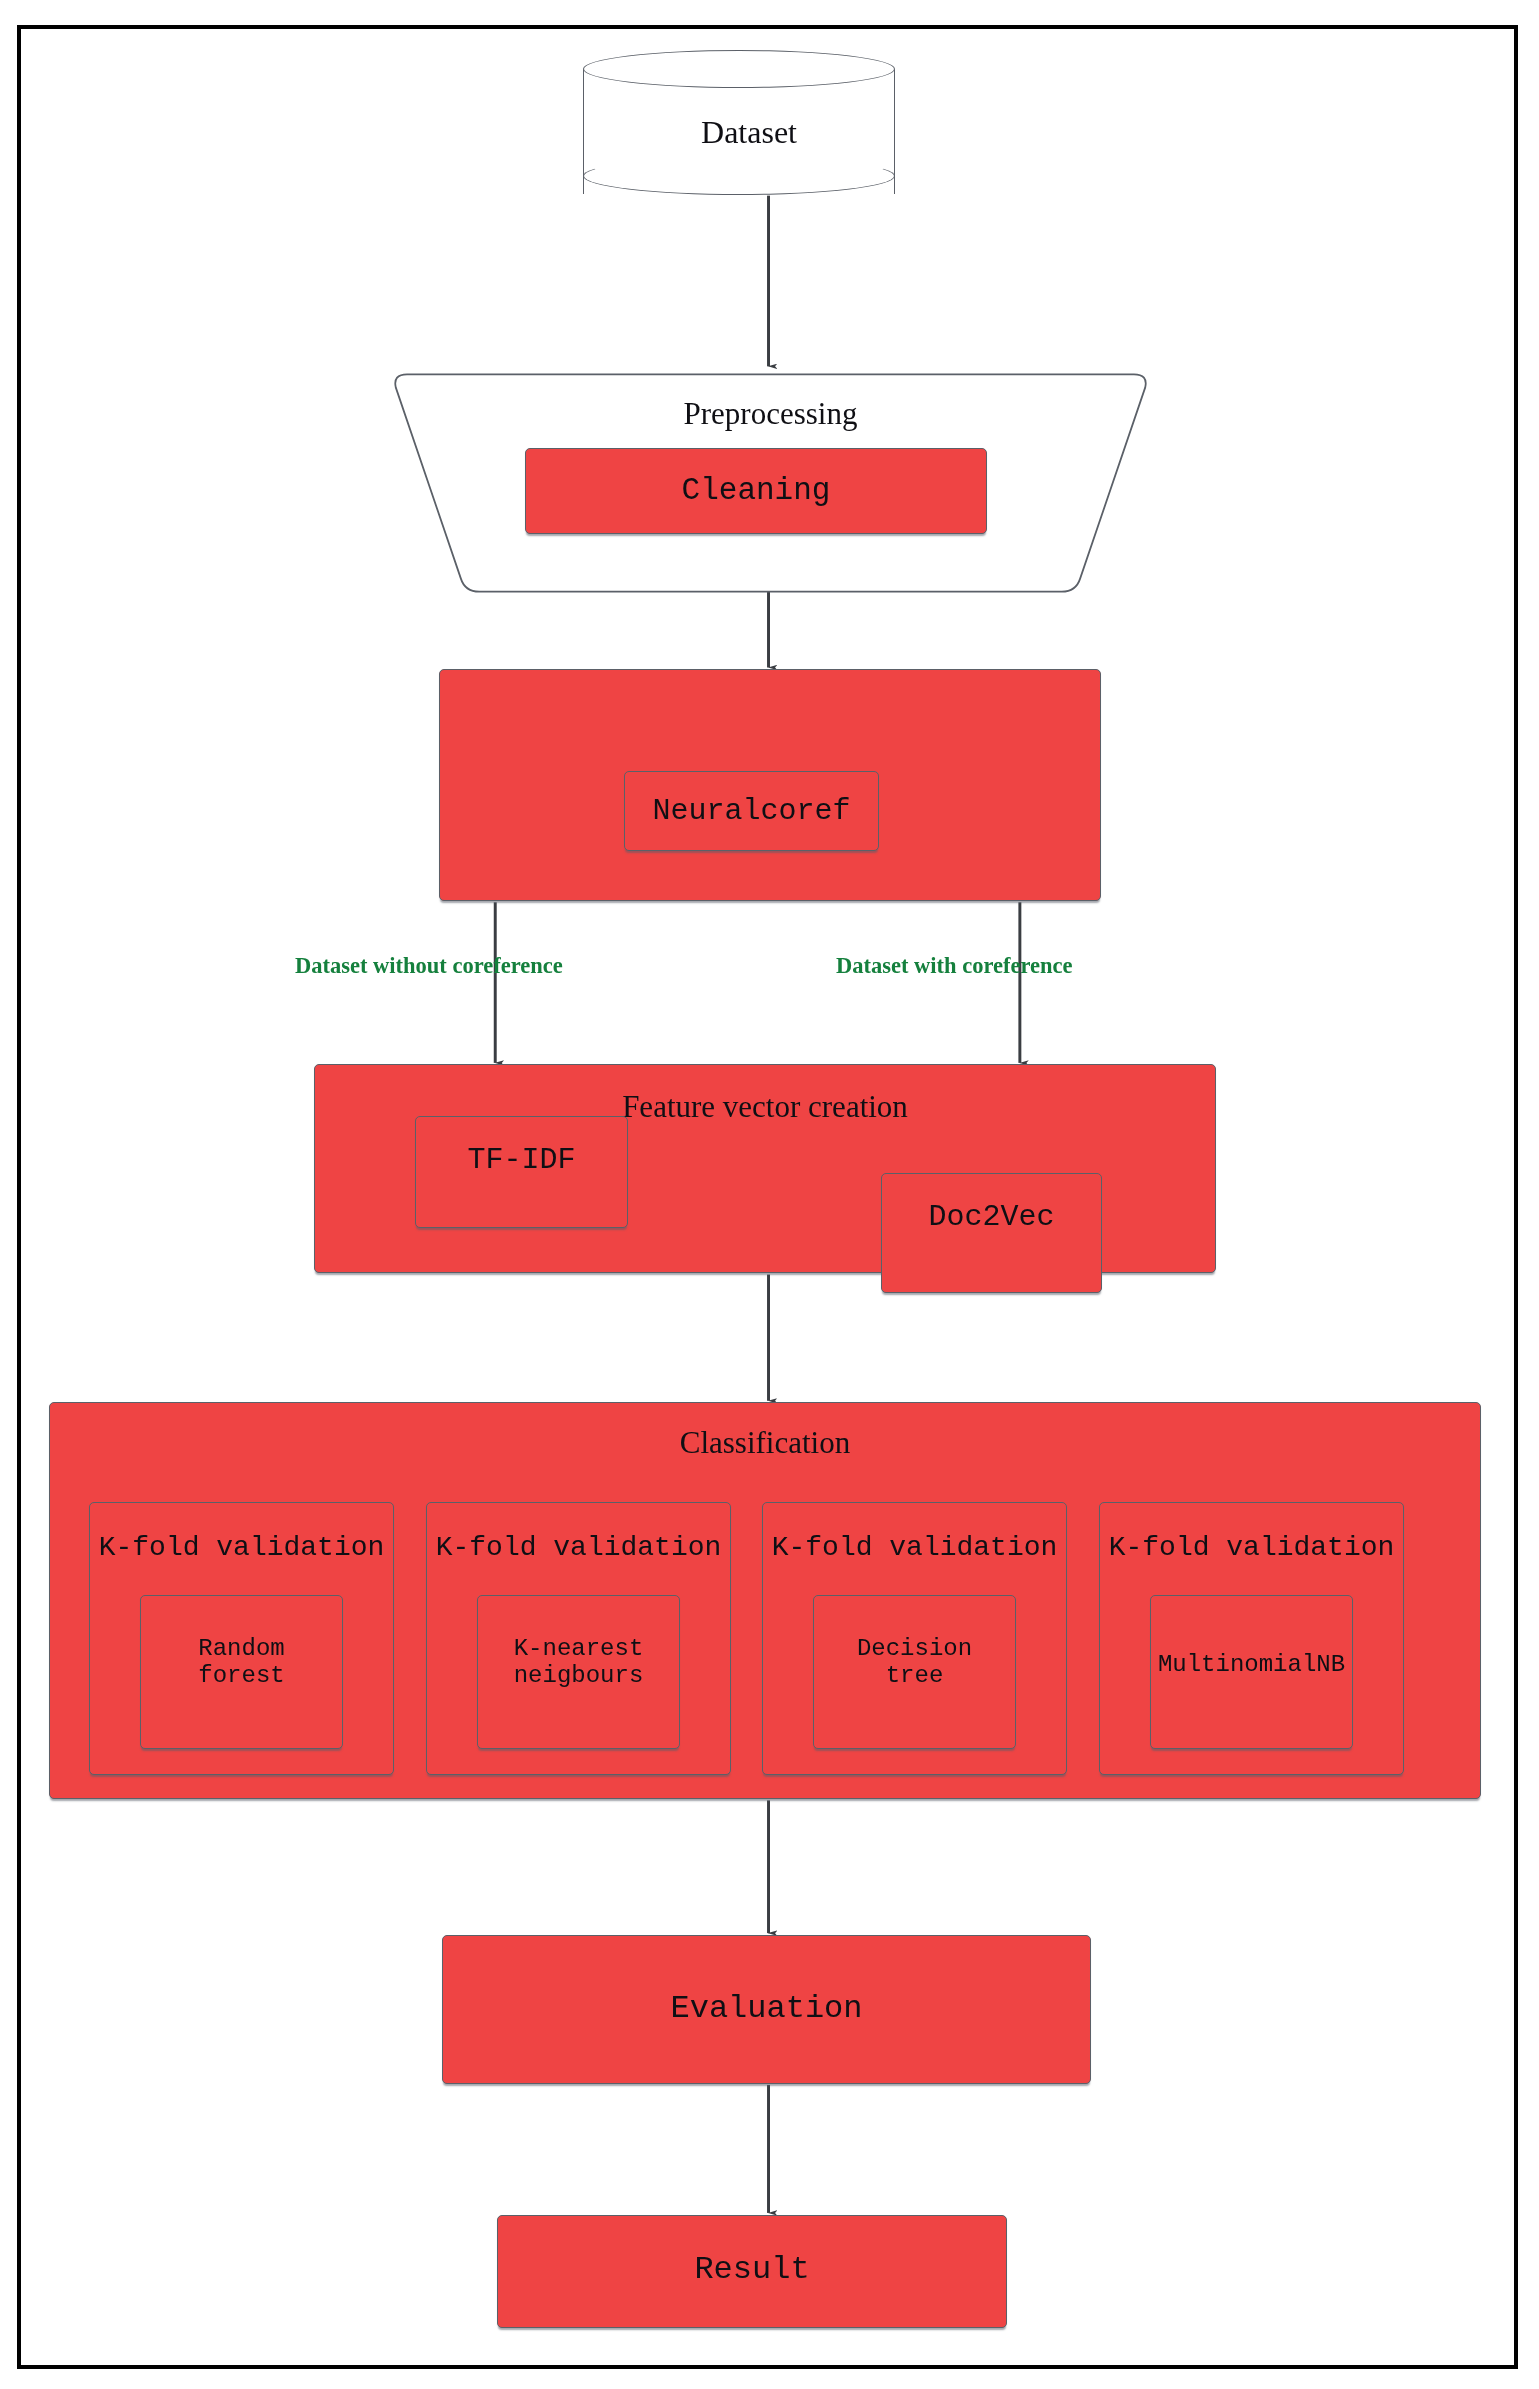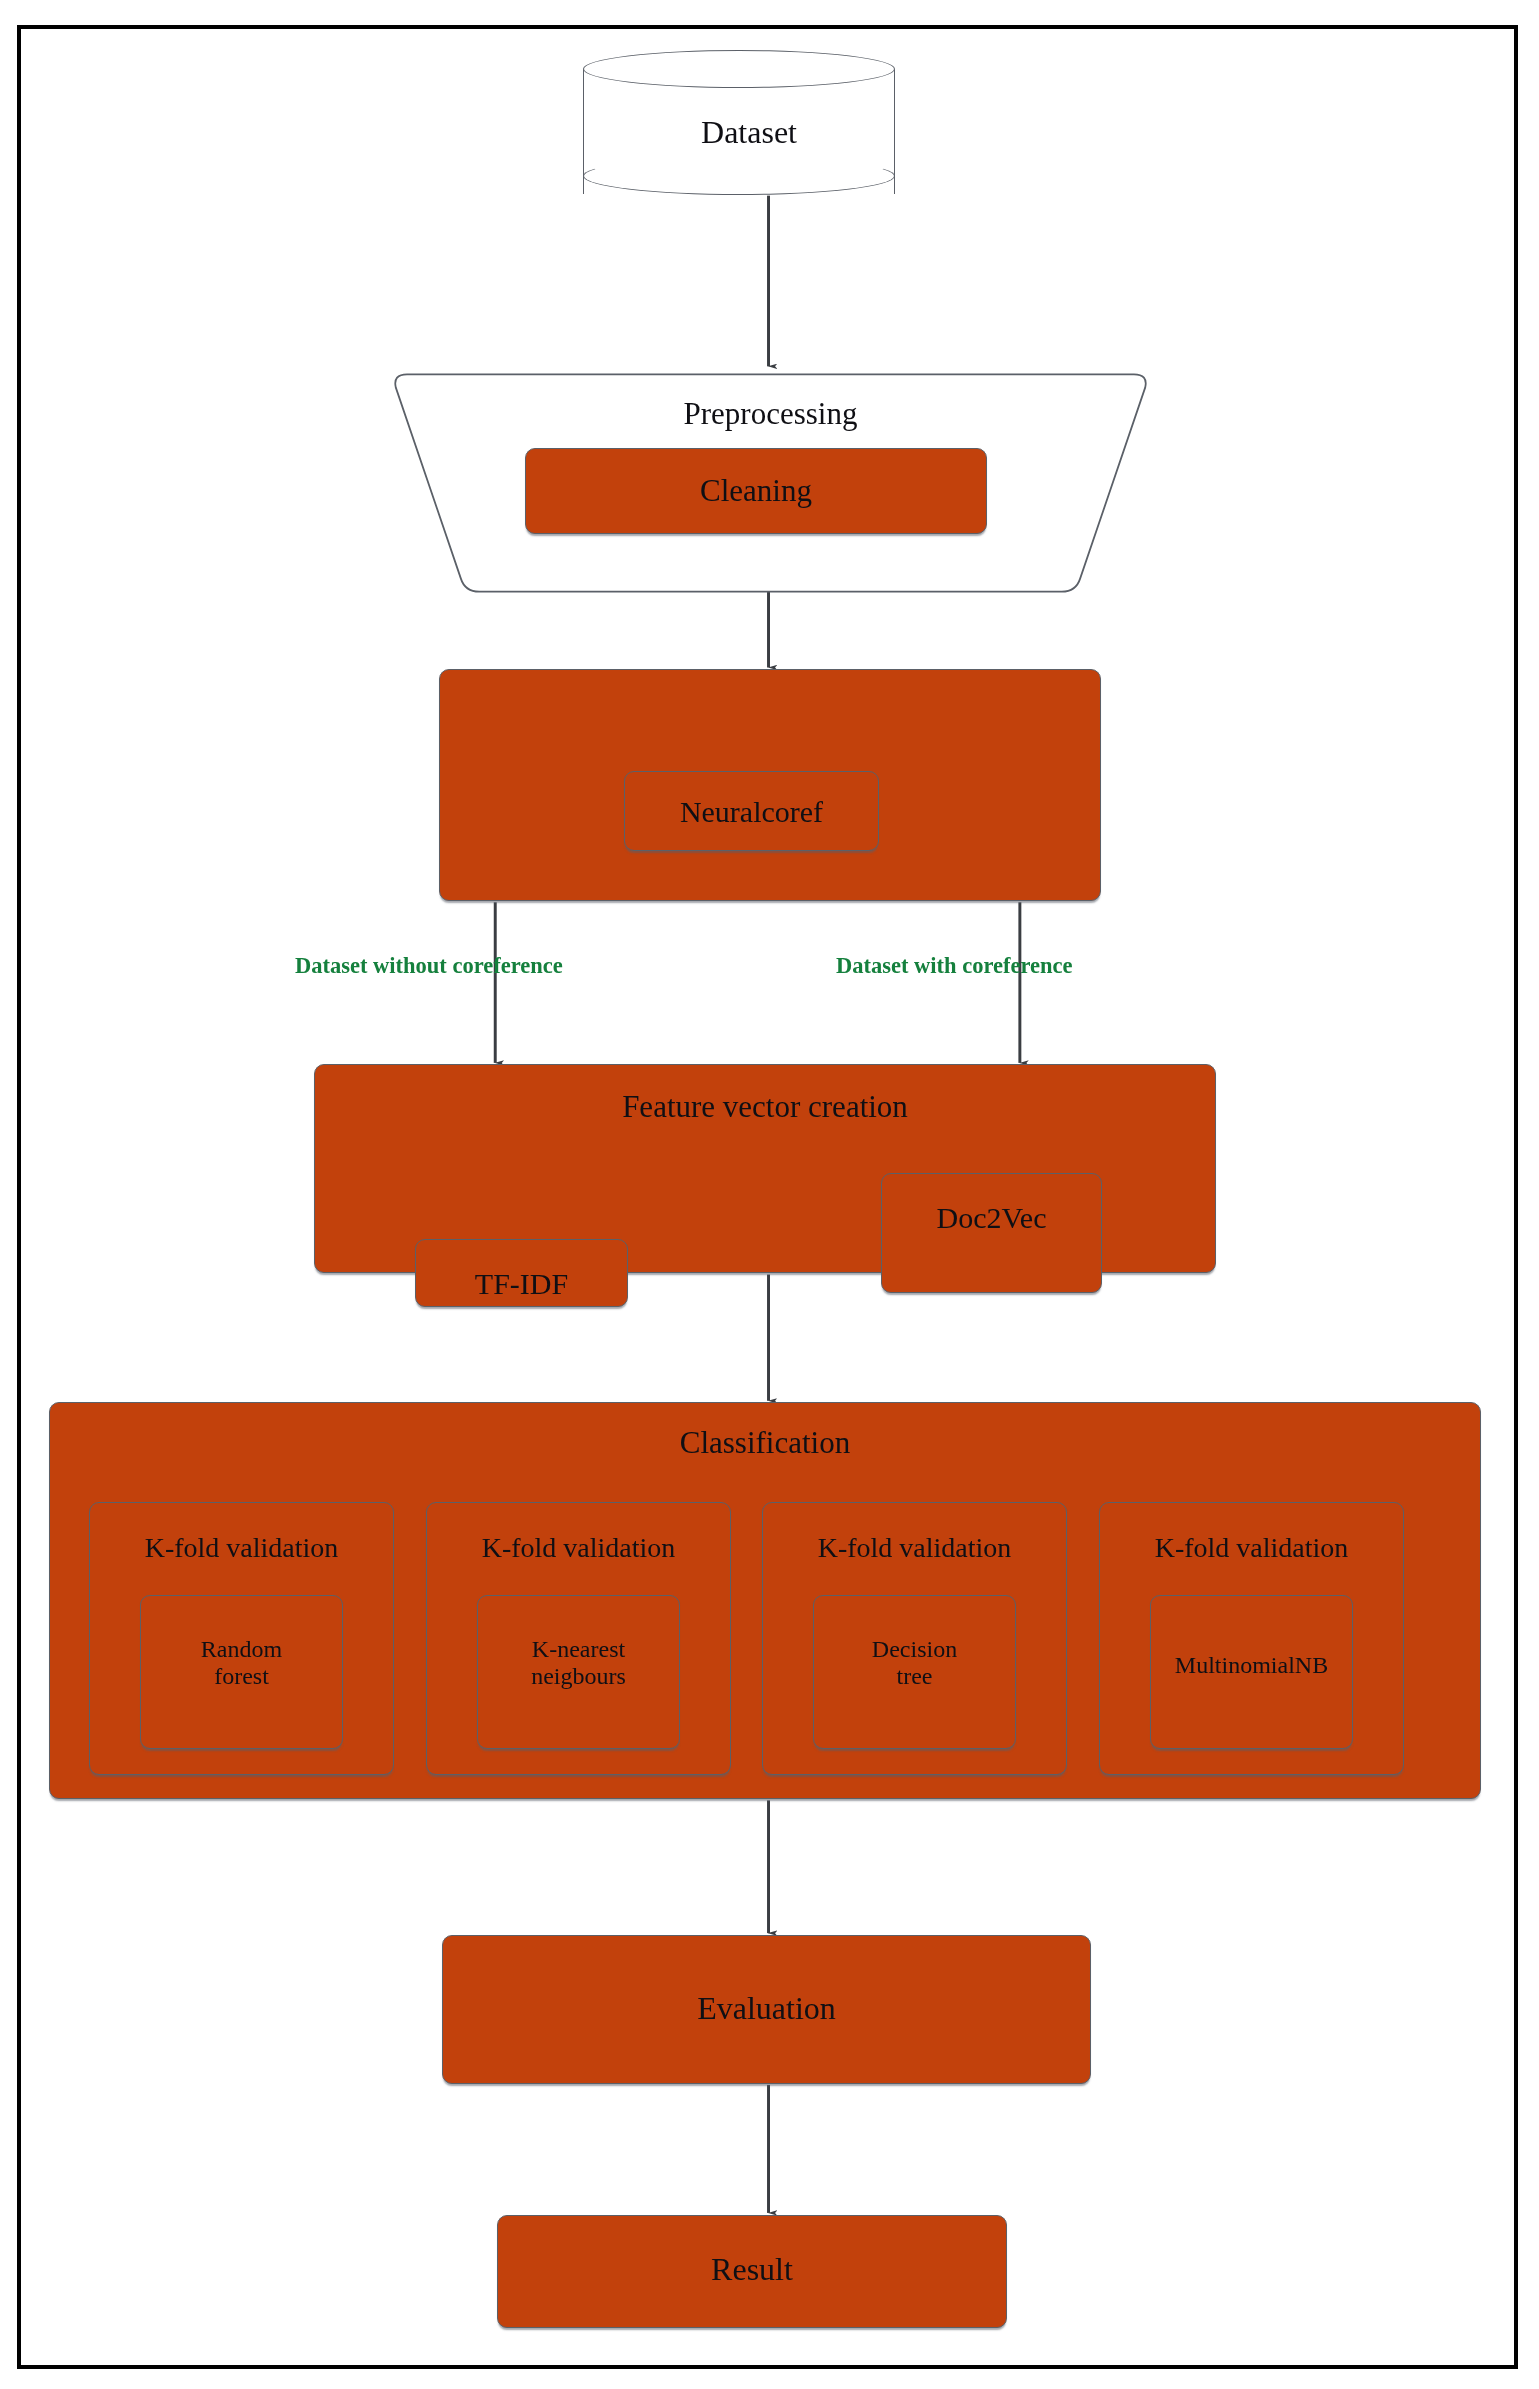--- a/index.html
+++ b/index.html
@@ -29,24 +29,25 @@
   #canvas {
     position: absolute;
     left: 0; top: 0;
     width: 1540px;
     height: 2389px;
   }
 
   .node {
     position: absolute;
     box-sizing: border-box;
-    background: #c2410c;
+    background: #ef4444;
     border: 1.8px solid #5b6068;
-    border-radius: 10px;
+    border-radius: 5px;
     box-shadow: 0 2.4px 1.8px -1.2px rgba(90,95,105,0.55);
+    font-family: Liberation Mono, monospace;
   }
 
   .label {
     position: absolute;
     left: 0;
     width: 100%;
     text-align: center;
     color: #0f0f14;
     line-height: 1.12;
     white-space: pre-line;
@@ -146,23 +147,23 @@
   
   #featvec {
     left: 314px;
     top: 1064px;
     width: 902px;
     height: 209px;
   }
   #featvec-title { top: 1090px; font-size: 31px; }
   #featvec-tfidf {
     left: 415px;
-    top: 1239px;
+    top: 1116px;
     width: 213px;
-    height: 68px;
+    height: 112px;
   }
   #featvec-doc2vec {
     left: 881px;
     top: 1173px;
     width: 221px;
     height: 120px;
   }
   .featvec-inner-label { top: 27px; font-size: 30px; }
 
   

